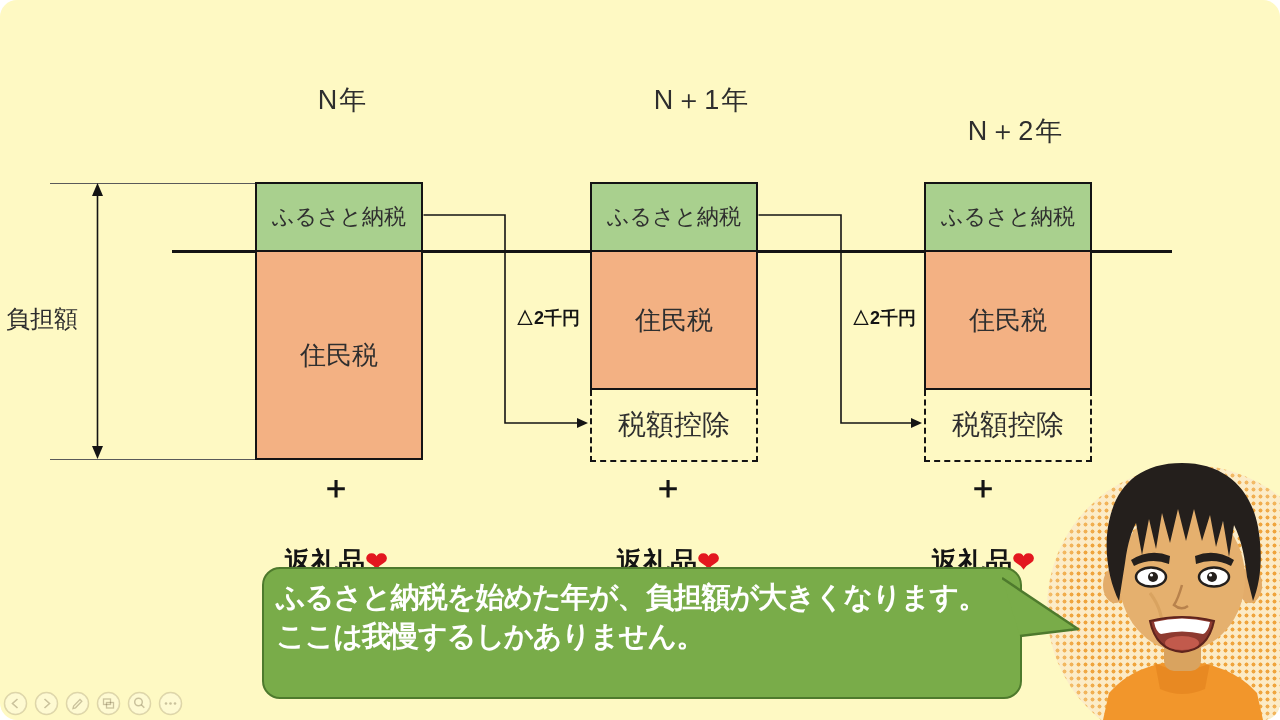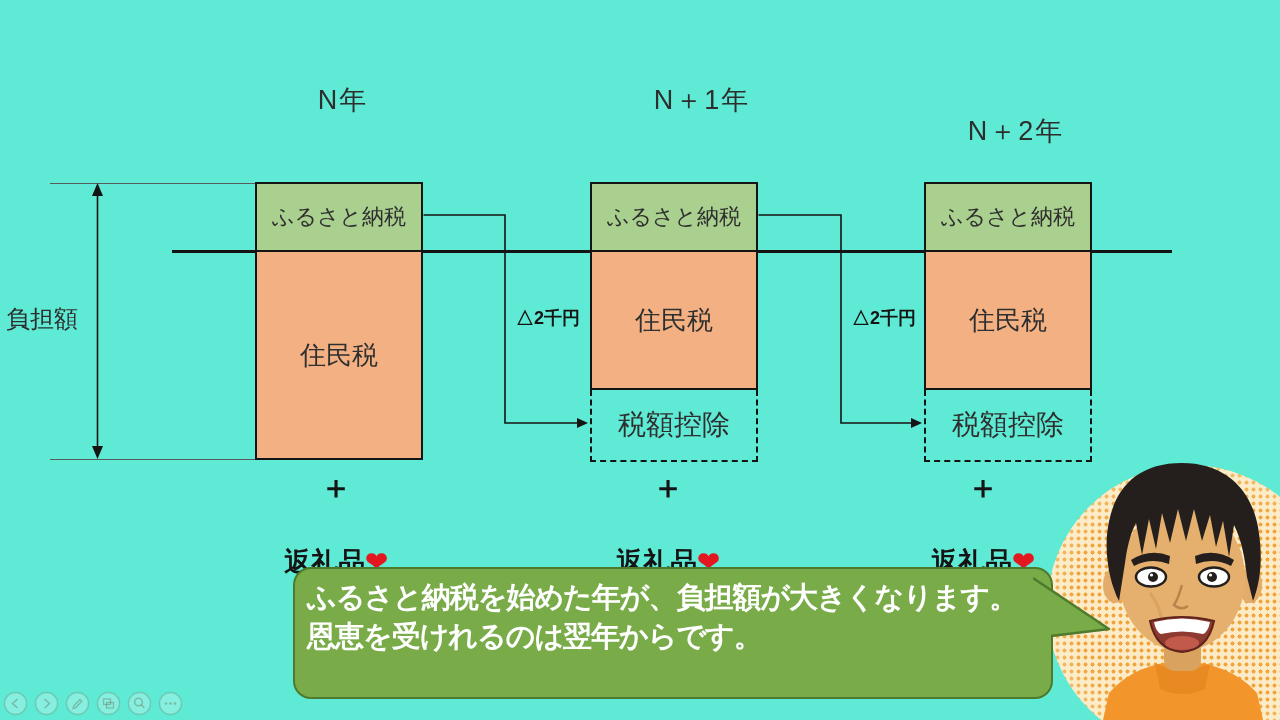--- a/index.html
+++ b/index.html
@@ -1,17 +1,17 @@
 <!DOCTYPE html>
 <html><head>
 <meta charset="utf-8">
 <style>
   html,body{margin:0;padding:0;}
   body{font-family:"Liberation Sans",sans-serif;}
-  .stage{position:relative;width:1280px;height:720px;background:#5eead4;overflow:hidden;}
+  .stage{position:relative;width:1280px;height:720px;background:#fef9c3;overflow:hidden;border-radius:17px;}
 
   .year-label{position:absolute;top:82px;width:220px;text-align:center;
     font-size:27px;color:#2e2e2e;letter-spacing:2px;}
 
   
   .box{position:absolute;box-sizing:border-box;border:2.5px solid #141414;
     display:flex;align-items:center;justify-content:center;color:#2f2f2f;}
   .box.green{background:#A9D08E;font-size:22px;}
   .box.orange{background:#F3B183;font-size:26px;}
   .box.dashed{background:transparent;border:2.5px dashed #141414;border-top:none;font-size:28px;}
@@ -37,21 +37,21 @@
   .avatar-wrap{position:absolute;left:1040px;top:455px;width:240px;height:265px;overflow:hidden;}
   .halftone{position:absolute;left:7px;top:10px;width:286px;height:286px;border-radius:50%;
     background-color:#FCEBC6;
     background-image:
       radial-gradient(circle, rgba(252,235,198,0) 58%, rgba(251,240,207,0.85) 92%, #FBF0CF 100%),
       radial-gradient(#EFA43C 1.7px, rgba(239,164,60,0) 2.3px);
     background-size:100% 100%, 7px 7px;}
   .face-svg{position:absolute;left:55px;top:8px;}
 
   
-  .bubble{position:absolute;left:293px;top:567px;width:760px;height:132px;
+  .bubble{position:absolute;left:262px;top:567px;width:760px;height:132px;
     background:#79AC49;border:2.5px solid #4E7A2D;border-radius:18px;box-sizing:border-box;}
   .bubble-text{position:absolute;left:12px;top:9px;width:740px;
     font-size:29px;font-weight:bold;color:#FFFFFF;line-height:39px;letter-spacing:-1px;white-space:nowrap;}
   .bubble-tail{position:absolute;left:738px;top:3px;}
 
   
   .controls{position:absolute;left:3px;top:691px;display:flex;gap:6px;}
   .ctrl-btn{width:25px;height:25px;padding:0;border:none;background:transparent;cursor:pointer;}
 </style>
 </head>
@@ -145,21 +145,21 @@
       <path d="M59 159 Q87 152 115 159 Q113 169 108 171 Q87 166 66 171 Q61 169 59 159 Z" fill="#FFFFFF"></path>
     </svg>
   </div>
 
   <div class="bubble">
     <svg class="bubble-tail" width="84" height="70">
       <path d="M0 6 L76 57 L18 64" fill="#79AC49" stroke="#4E7A2D" stroke-width="2.5" stroke-linejoin="round"></path>
     </svg>
     <div class="bubble-text">
       <div>ふるさと納税を始めた年が、負担額が大きくなります。</div>
-      <div>恩恵を受けれるのは翌年からです。</div>
+      <div>ここは我慢するしかありません。</div>
     </div>
   </div>
 
   <div class="controls">
     <button class="ctrl-btn" title="previous-slide">
       <svg width="25" height="25">
         <circle cx="12.5" cy="12.5" r="11" fill="rgba(255,255,255,0.25)" stroke="rgba(94,77,43,0.20)" stroke-width="1.5"></circle>
         <path d="M14.5 8 L9.5 12.5 L14.5 17" fill="none" stroke="rgba(94,77,43,0.32)" stroke-width="1.6"></path>
       </svg>
     </button>

